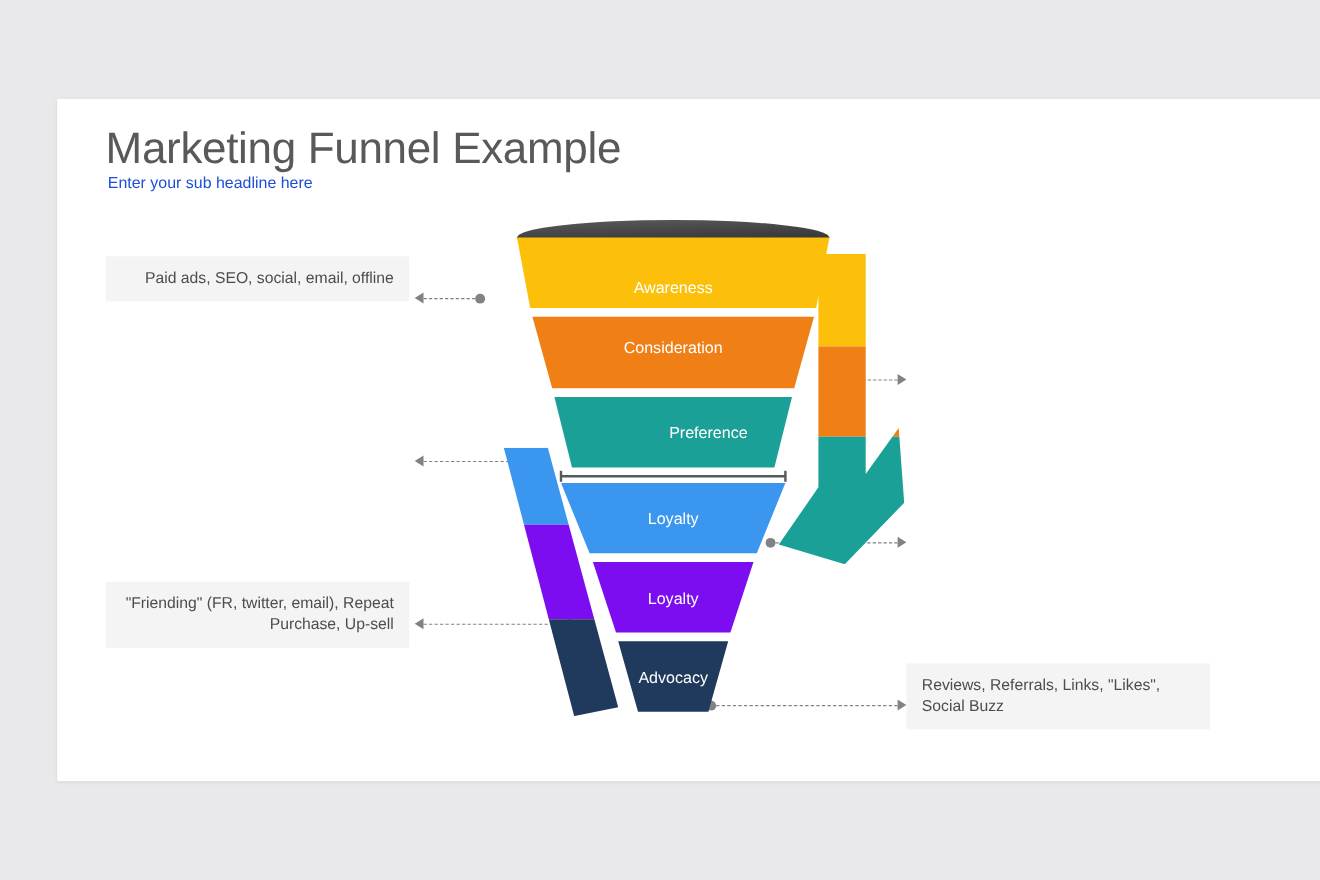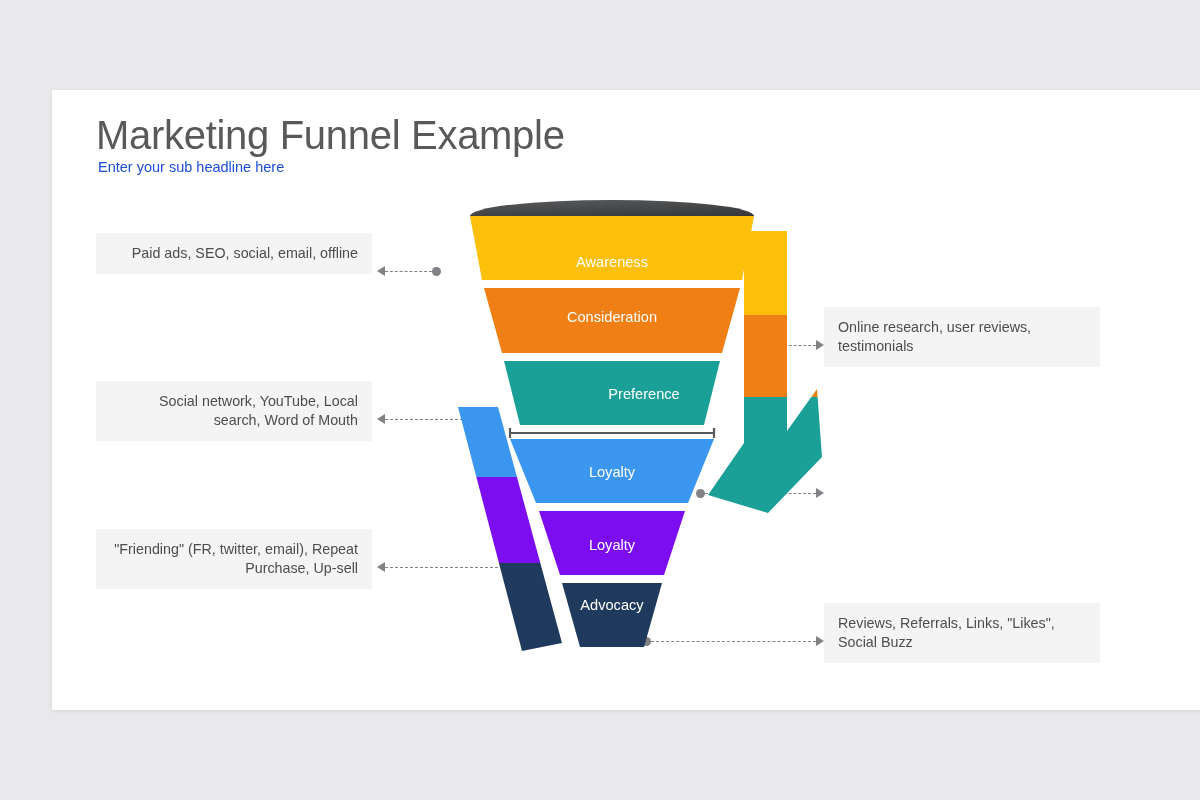--- a/index.html
+++ b/index.html
@@ -110,31 +110,25 @@
 
 <div class="slide-canvas">
 
   <h1 class="page-title">Marketing Funnel Example</h1>
   <div class="page-subtitle">Enter your sub headline here</div>
 
   <div class="callout left" style="left:44px; top:143px;">
     <span>Paid ads, SEO, social, email, offline</span>
   </div>
 
-  <div class="callout left" style="left:44px; top:291px;">
-    <span>Social network, YouTube, Local search, Word of Mouth</span>
-  </div>
 
   <div class="callout left" style="left:44px; top:439px;">
     <span>"Friending" (FR, twitter, email), Repeat Purchase, Up-sell</span>
   </div>
 
-  <div class="callout right" style="left:772px; top:217px;">
-    <span>Online research, user reviews, testimonials</span>
-  </div>
 
 
   <div class="callout right" style="left:772px; top:513px;">
     <span>Reviews, Referrals, Links, "Likes", Social Buzz</span>
   </div>
 
   <div class="connector" style="left:325px; top:175px; width:64px;">
     <div class="conn-head to-left"></div>
     <div class="conn-dash"></div>
     <div class="conn-dot"></div>
@@ -223,16 +217,16 @@
       <path d="M 147 316 L 293 316 L 272 380 L 168 380 Z" fill="#7c0df0"></path>
 
       <path d="M 170 388 L 270 388 L 252 452 L 188 452 Z" fill="#1f3a5c"></path>
     </svg>
 
     <div class="stage-label" style="left:220px; top:54px;margin-top:13px;">Awareness</div>
     <div class="stage-label" style="left:220px; top:122px;">Consideration</div>
     <div class="stage-label" style="left:220px; top:199px;margin-left:32px;">Preference</div>
     <div class="stage-label" style="left:220px; top:277px;">Loyalty</div>
     <div class="stage-label" style="left:220px; top:350px;text-align:right;">Loyalty</div>
-    <div class="stage-label" style="left:220px; top:410px;">Advocacy</div>
+    <div class="stage-label" style="left:220px; top:422px;">Advocacy</div>
   </div>
 
 </div>
 
 </body></html>

